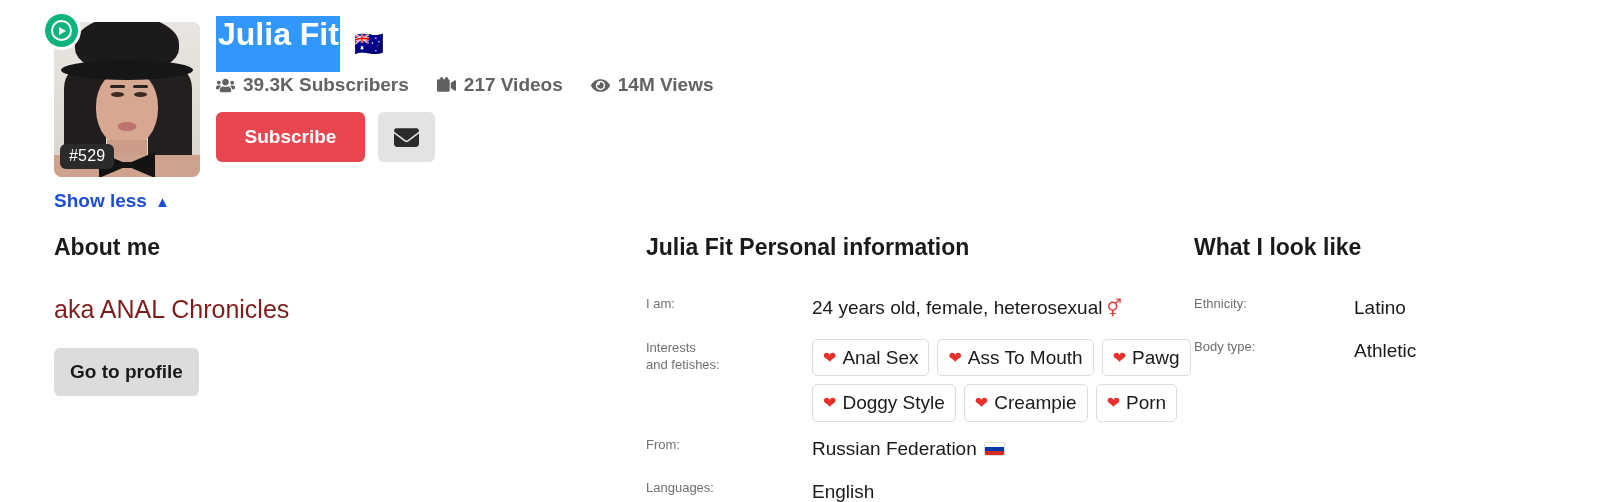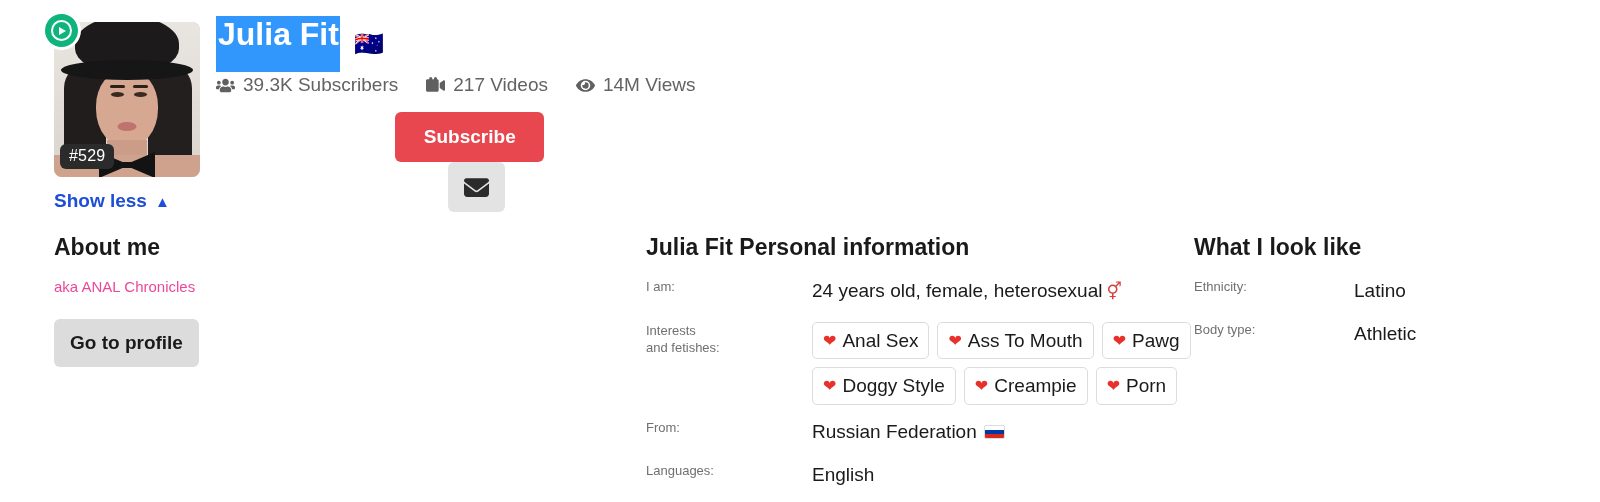--- a/index.html
+++ b/index.html
@@ -68,25 +68,25 @@
   .head-right { margin-left: 16px; padding-top: 2px; }
 
   .title-row { display: flex; align-items: center; height: 40px; }
   .channel-name {
     font-size: 32px; font-weight: 700; color: #ffffff;
     background: #3297fd; line-height: 1.12; padding: 1px 1px 20px 2px;
   }
   .flag { font-size: 24px; margin-left: 14px; line-height: 1; }
 
   .stats { display: flex; align-items: center; margin-top: 10px; }
-  .stat { display: flex; align-items: center; margin-right: 28px; }
+  .stat { display: flex; align-items: center; margin-right: 28px; font-weight: bold; }
   .stat .ic { width: 19px; height: 19px; margin-right: 8px; fill: #606060; display:block; }
   .stat .txt { font-size: 19px; color: #636363; white-space: nowrap; }
 
-  .actions { display: flex; align-items: center; margin-top: 16px; flex-direction: column; }
+  .actions { display: flex; align-items: center; margin-top: 16px; }
   .subscribe-btn {
     background: #e8474f; color: #ffffff; font-size: 19px; font-weight: 700;
     border: none; border-radius: 6px; padding: 0 24px; height: 50px;
     cursor: pointer; font-family: inherit; min-width: 149px;
   }
   .message-btn {
     background: #e3e3e3; border: none; border-radius: 6px; width: 57px; height: 50px;
     margin-left: 13px; cursor: pointer; display: flex; align-items: center; justify-content: center;
   }
   .message-btn svg { width: 25px; height: 25px; fill: #2b2b2b; }
@@ -97,22 +97,22 @@
     display: flex; align-items: center; cursor: pointer;
   }
   .show-less .chev { margin-left: 8px; display:inline-block; font-size: 15px; line-height: 1; }
 
   
   .col { position: absolute; top: 234px; }
   .col-about { left: 54px; width: 560px; }
   .col-personal { left: 646px; width: 570px; }
   .col-looks { left: 1194px; width: 350px; }
 
-  .col-title { font-size: 23px; font-weight: 700; color: #1a1a1a; margin: 0 0 16px; line-height: 1.2; }
-  .about-text { font-size: 15px; color: #ec4899; margin: 0 0 24px; }
+  .col-title { font-size: 23px; font-weight: 700; color: #1a1a1a; margin: 0 0 33px; line-height: 1.2; }
+  .about-text { font-size: 25px; color: #7f1d1d; margin: 0 0 24px; }
   .profile-btn {
     display: inline-block; background: #dcdcdc; color: #1a1a1a;
     font-size: 19px; font-weight: 700; border: none; border-radius: 6px;
     padding: 0 16px; height: 48px; line-height: 48px; cursor: pointer; font-family: inherit;
   }
 
   .info-table { display: table; border-collapse: collapse; }
   .info-row { display: table-row; }
   .info-label, .info-value { display: table-cell; vertical-align: top; padding-bottom: 18px; }
   .info-label { font-size: 13px; color: #707070; white-space: pre-line; line-height: 1.35; }

